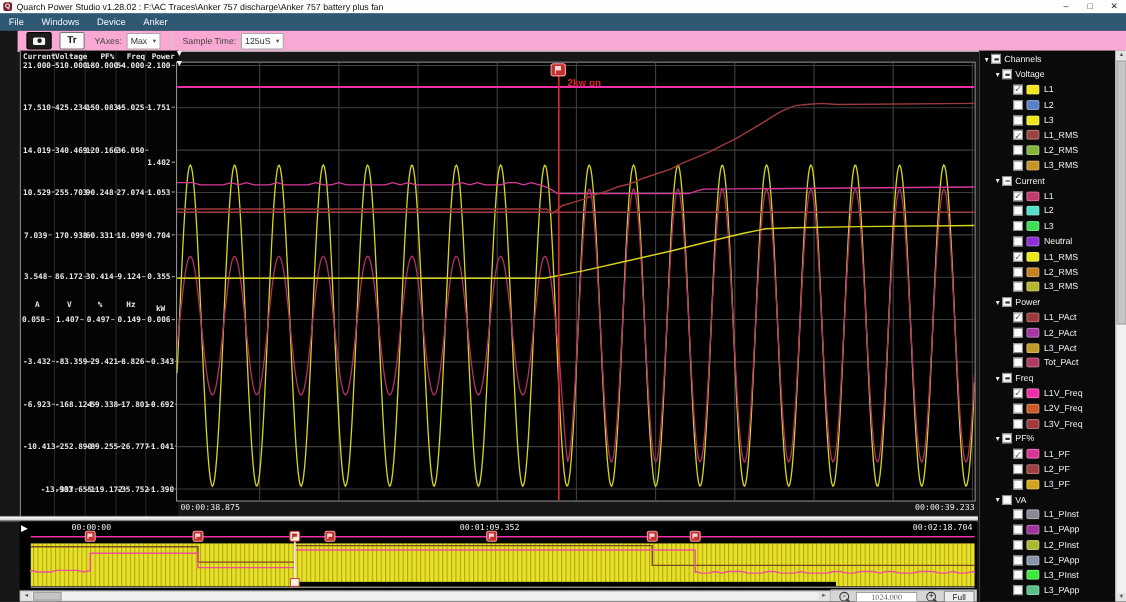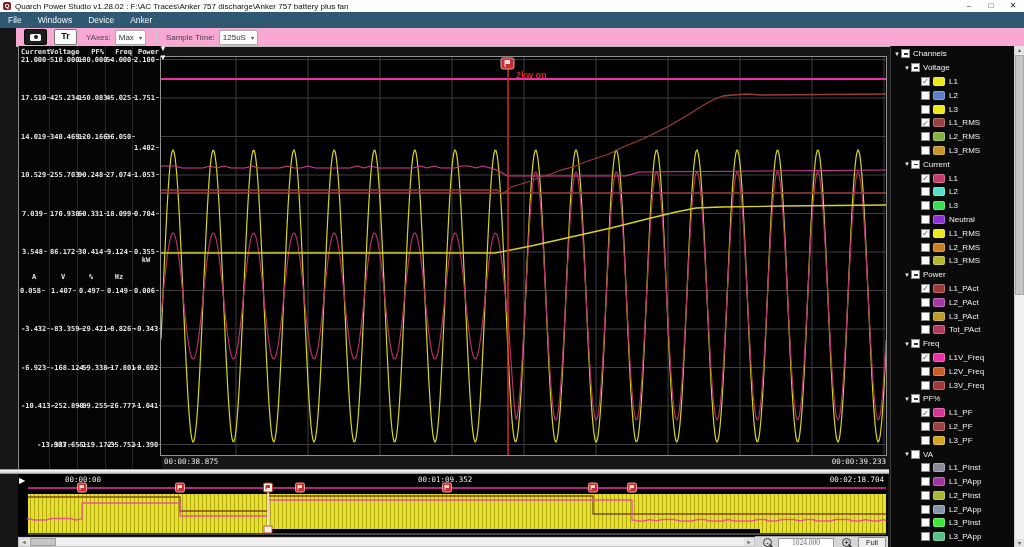--- a/index.html
+++ b/index.html
@@ -183,21 +183,21 @@
       <div class="tick" style="left: 114px; top: 48px;">1.751<span class="dash"></span></div>
       <div class="tick" style="left: 114px; top: 86.5px; margin-top: 11px;">1.402<span class="dash"></span></div>
       <div class="tick" style="left: 114px; top: 125px;">1.053<span class="dash"></span></div>
       <div class="tick" style="left: 114px; top: 163.5px;">0.704<span class="dash"></span></div>
       <div class="tick" style="left: 114px; top: 202px;">0.355<span class="dash"></span></div>
       <div class="tick" style="left: 114px; top: 240.5px;">0.006<span class="dash"></span></div>
       <div class="tick" style="left: 114px; top: 279px;">-0.343<span class="dash"></span></div>
       <div class="tick" style="left: 114px; top: 317.5px;">-0.692<span class="dash"></span></div>
       <div class="tick" style="left: 114px; top: 356px;">-1.041<span class="dash"></span></div>
       <div class="tick" style="left: 114px; top: 394.5px;">-1.390<span class="dash"></span></div>
-      <div class="axis-unit" style="left: 114px; top: 210px;">kW</div>
+      <div class="axis-unit" style="left: 114px; top: 231px;">kW</div>
     </div>
 
   <div class="abs" id="plot"><svg width="725" height="398">
         <line x1="0" y1="2.5" x2="725" y2="2.5" stroke="#3f3f3f" stroke-width="1"></line>
         <line x1="0" y1="41" x2="725" y2="41" stroke="#3f3f3f" stroke-width="1"></line>
         <line x1="0" y1="79.5" x2="725" y2="79.5" stroke="#3f3f3f" stroke-width="1"></line>
         <line x1="0" y1="118" x2="725" y2="118" stroke="#3f3f3f" stroke-width="1"></line>
         <line x1="0" y1="156.5" x2="725" y2="156.5" stroke="#3f3f3f" stroke-width="1"></line>
         <line x1="0" y1="195" x2="725" y2="195" stroke="#3f3f3f" stroke-width="1"></line>
         <line x1="0" y1="233.5" x2="725" y2="233.5" stroke="#3f3f3f" stroke-width="1"></line>

